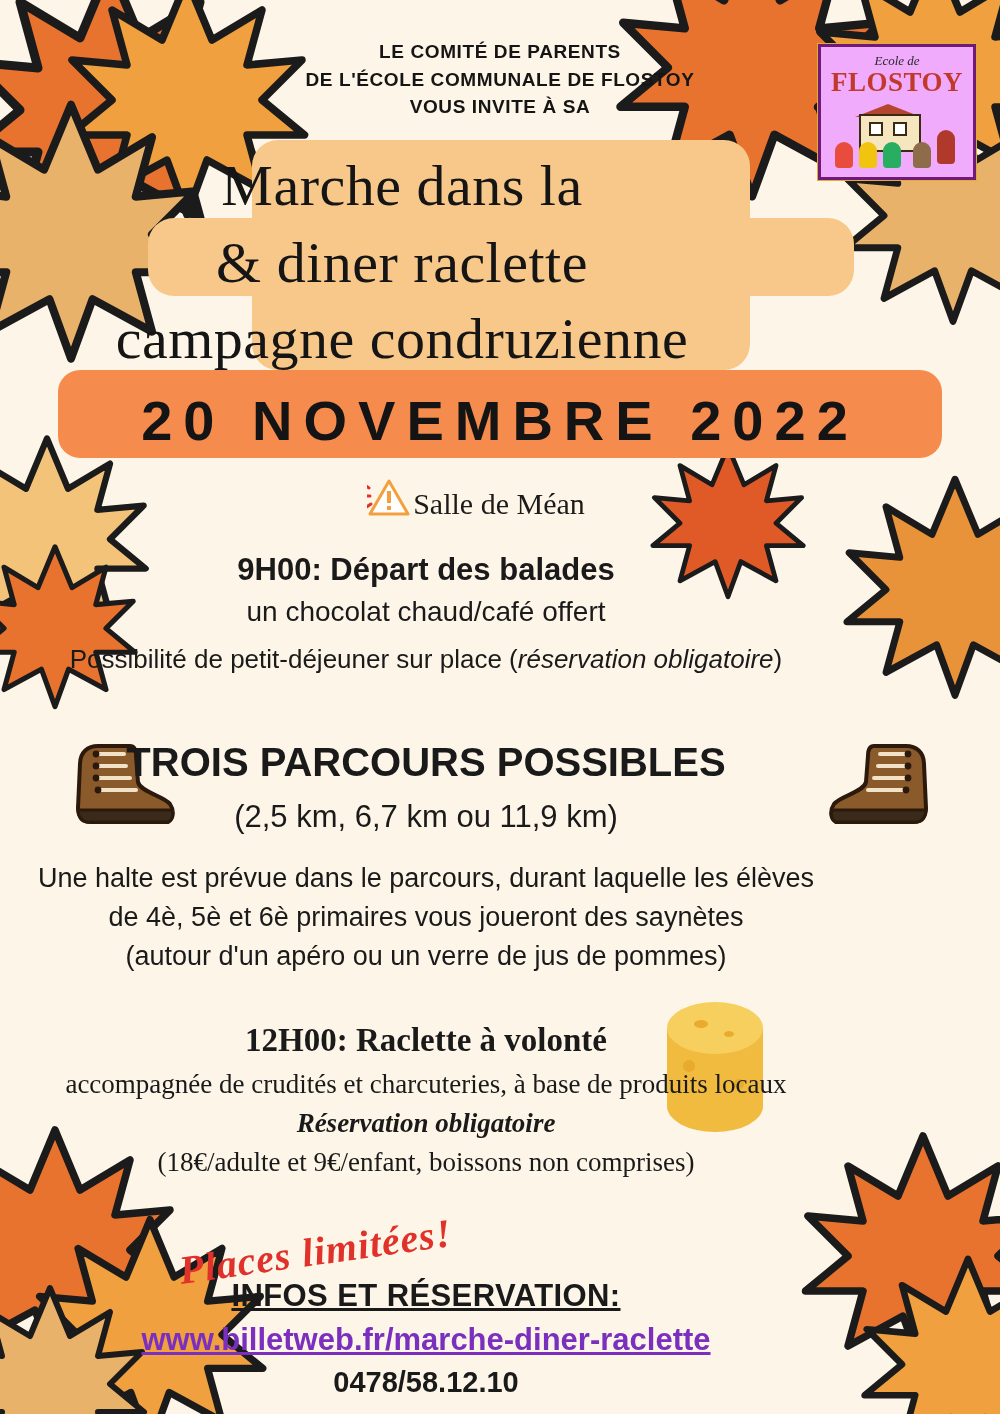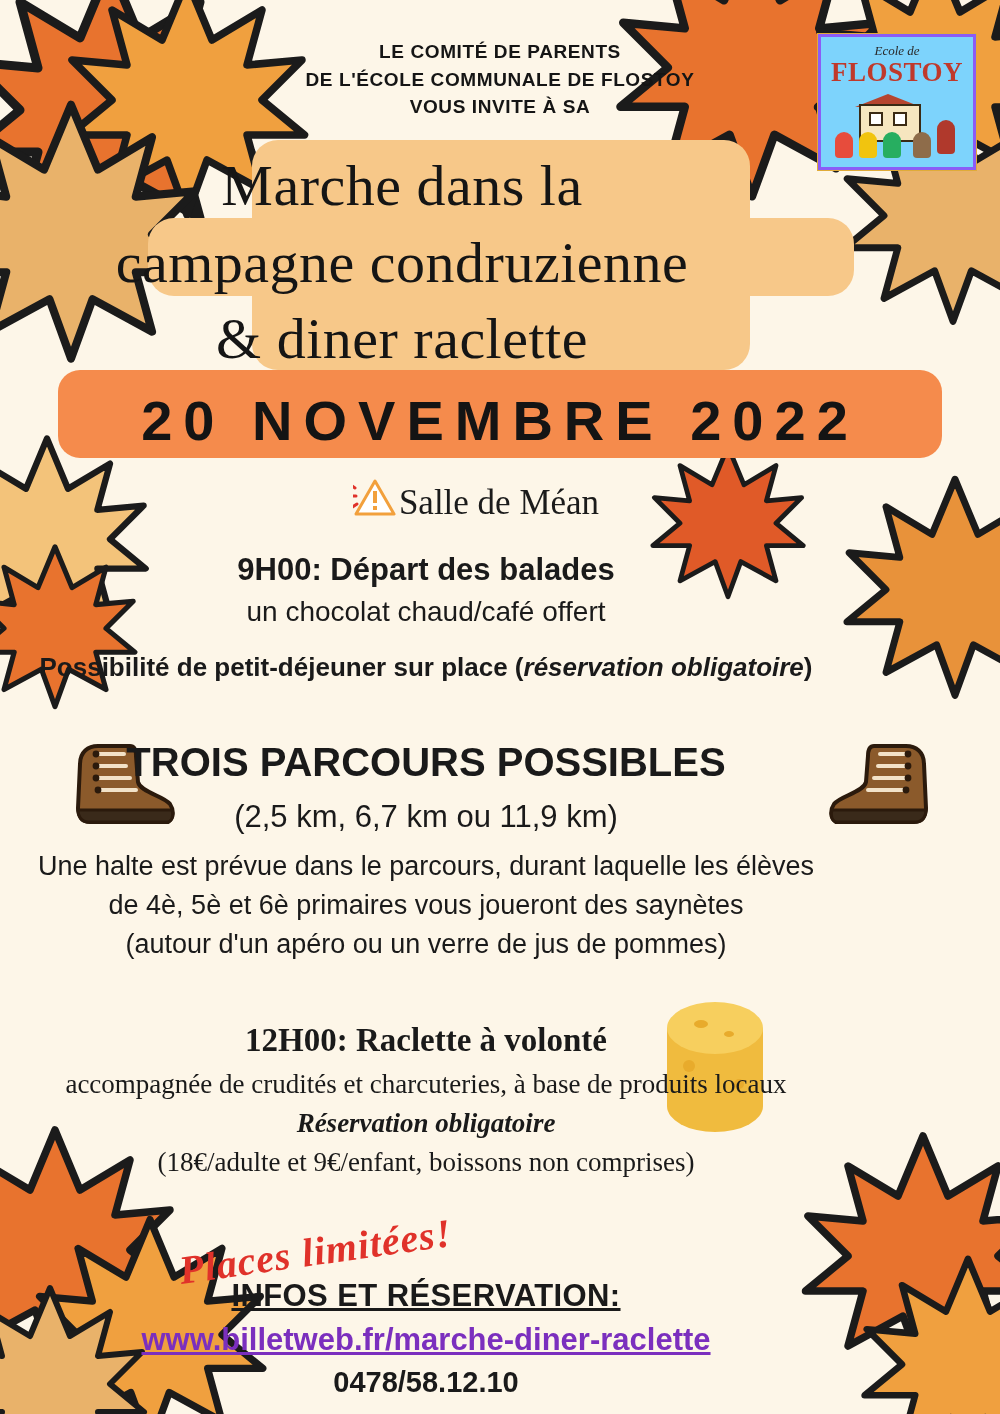--- a/index.html
+++ b/index.html
@@ -36,26 +36,26 @@
     letter-spacing: 0.6px;
     line-height: 1.45;
     color: #151515;
     z-index: 5;
   }
   .invite div { white-space: nowrap; }
 
   
   .logo {
     position: absolute;
-    top: 34px;
+    top: 44px;
     left: 818px;
     width: 152px;
     height: 130px;
-    background: #7dd3fc;
-    border: 3px solid #8b5cf6;
+    background: #f0abfc;
+    border: 3px solid #701a75;
     box-shadow: 0 0 0 1px #e0ab38;
     z-index: 6;
     overflow: hidden;
   }
   .logo .logo-top {
     text-align: center;
     padding-top: 6px;
     font-family: "Liberation Serif", serif;
   }
   .logo .logo-ecole {
@@ -165,42 +165,42 @@
 
   
   .venue {
     position: absolute;
     top: 478px;
     left: 0;
     width: 952px;
     text-align: center;
     z-index: 5;
     font-family: "Liberation Serif", serif;
-    font-size: 35px;
+    font-size: 30px;
     color: #1b1b1b;
   }
   .warn-icon {
     display: inline-block;
     vertical-align: -4px;
     margin-right: 2px;
   }
 
   
   .section { position: absolute; width: 852px; text-align: center; z-index: 5; }
   .ital { font-style: italic; }
 
   #s-morning { top: 552px; }
   #s-morning .r1 { font-size: 31px; font-weight: bold; }
   #s-morning .r2 { font-size: 28px; margin-top: 8px; }
-  #s-morning .r3 { font-size: 26px; font-weight: bold; margin-top: 24px; }
+  #s-morning .r3 { font-size: 26px; font-weight: normal; margin-top: 16px; }
 
   #s-parcours { top: 740px; }
   #s-parcours .r1 { font-size: 40px; font-weight: bold; }
   #s-parcours .r2 { font-size: 31px; margin-top: 14px; }
-  #s-parcours .r3 { font-size: 27px; margin-top: 12px; line-height: 1.45; }
+  #s-parcours .r3 { font-size: 27px; margin-top: 24px; line-height: 1.45; }
 
   #s-raclette { top: 1022px; font-family: Liberation Serif, serif; }
   #s-raclette .r1 { font-size: 33px; font-weight: bold; }
   #s-raclette .r2 { font-size: 27px; margin-top: 10px; }
   #s-raclette .r3 { font-size: 27px; font-weight: bold; font-style: italic; margin-top: 8px; }
   #s-raclette .r4 { font-size: 27px; margin-top: 8px; }
 
   
   .boot { position: absolute; z-index: 5; }
 
@@ -355,22 +355,22 @@
       <div class="figure" style="left:62px; background:#27ae60;"></div>
       <div class="figure" style="left:92px; background:#8e6c4a;"></div>
       <div class="figure" style="left:116px; background:#b0392c; height:34px; bottom:6px;"></div>
     </div>
   </div>
 
   <div class="title-band"></div>
   <div class="title-band wide"></div>
   <div class="title">
     <div>Marche dans la</div>
+    <div>&amp; diner raclette</div>
     <div>campagne condruzienne</div>
-    <div>&amp; diner raclette</div>
   </div>
 
   <div class="date-band"></div>
   <div class="date-text">20 NOVEMBRE 2022</div>
 
   <div class="venue">
     <span class="warn-icon">
       <svg width="44" height="40" viewBox="0 0 44 40">
         <path d="M22 3 L41 36 L3 36 Z" fill="#ffffff" stroke="#f2a03c" stroke-width="3" stroke-linejoin="round"></path>
         <rect x="20" y="13" width="4" height="12" fill="#f2a03c"></rect>

